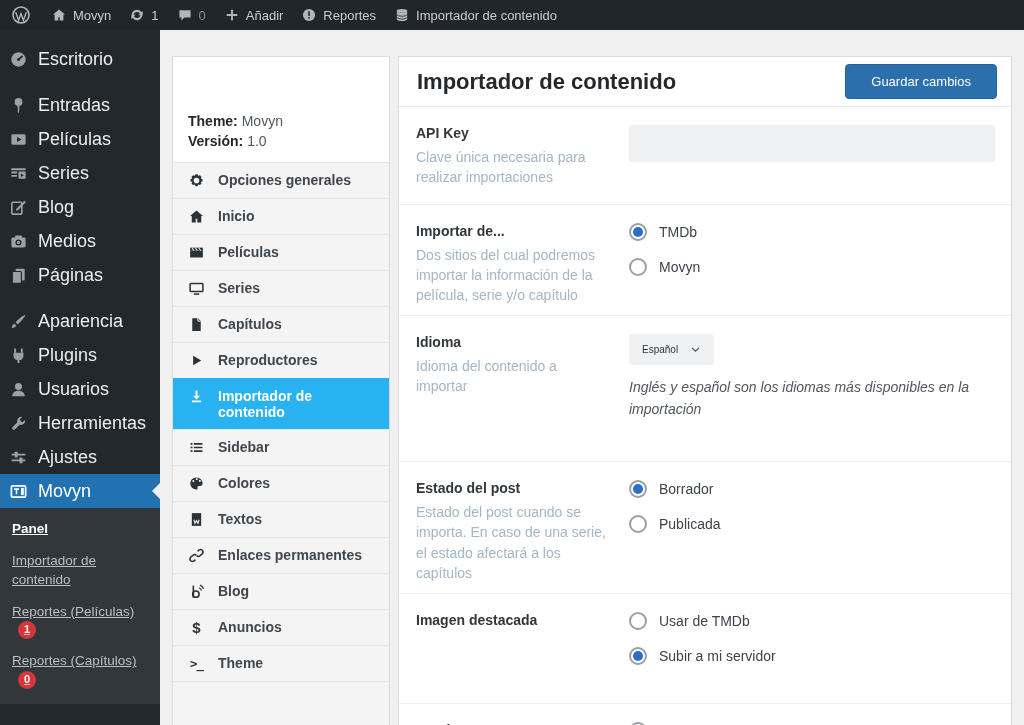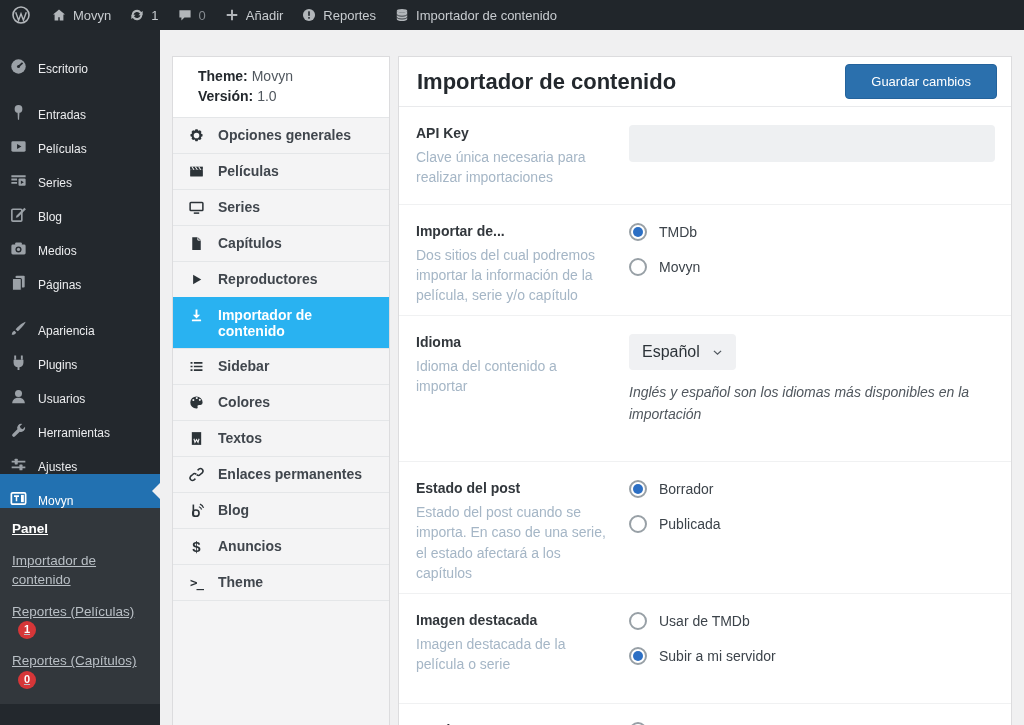--- a/index.html
+++ b/index.html
@@ -24,43 +24,43 @@
   .ab-item .ic { width:16px; height:16px; color:#b2b6ba; }
   .ab-logo { padding:0 11px; }
   .ab-logo .ic { width:20px; height:20px; }
   .count.dim { color:#868b90; }
 
   
   .adminmenu {
     position:absolute; left:0; top:30px; bottom:0; width:160px;
     background:#23282d; display:flex; flex-direction:column; z-index:20;
   }
-  .mi { display:flex; align-items:flex-end; gap:10px; height:34px; padding:0 8px 0 9px;
-        color:#ecedef; font-size:12px; cursor:pointer; position:relative; flex:none; }
+  .mi { display:flex; align-items:center; gap:10px; height:34px; padding:0 8px 0 9px;
+        color:#ecedef; font-size:18px; cursor:pointer; position:relative; flex:none; }
   .mi .ic { color:#9ba1a7; width:19px; height:19px; }
   .mi.gap-top { margin-top:12px; }
   .mi.active { background:#2271b1; color:#fff; }
   .mi.active .ic { color:#fff; }
   .notch { position:absolute; right:0; top:50%; margin-top:-8px; width:0; height:0;
            border:8px solid transparent; border-right-color:#f0f0f1; }
   .submenu { background:#32373c; padding:5px 0 9px; flex:none; }
   .smi { display:flex; align-items:center; padding:6px 12px; font-size:13.5px; color:#b9bfc5;
          line-height:1.45; cursor:pointer; flex-wrap:wrap;text-decoration:underline; }
   .smi.current { color:#fff; font-weight:700; }
   .badge { min-width:18px; height:18px; border-radius:50%; background:#d63638; color:#fff;
            font-size:11px; font-weight:700; display:inline-flex; align-items:center;
            justify-content:center; margin-left:6px; }
 
   
   .themepanel {
     position:absolute; left:172px; top:56px; width:218px; bottom:0;
     background:#fff; border:1px solid #dcdcde; border-bottom:none;
     display:flex; flex-direction:column; z-index:10;
   }
-  .tp-head { padding:9px 25px 10px; font-size:14px; line-height:1.45; color:#50575e; background:#fff; }
+  .tp-head { padding:9px 15px 10px; font-size:14px; line-height:1.45; color:#50575e; background:#fff;margin-top:45px; }
   .tp-head b { color:#23282d; }
   .ti { display:flex; align-items:flex-start; gap:13px; padding:9px 15px; background:#f4f4f5;
         border-top:1px solid #e4e6e8; font-size:14px; font-weight:600; color:#40464d;
         cursor:pointer; flex:none; }
   .ti .ic { color:#2c3338; width:17px; height:17px; }
   .ti.active { background:#29b2f1; border-top-color:#29b2f1; color:#fff; }
   .ti.active .ic { color:#fff; }
   .ti-filler { flex:1; background:#f4f4f5; border-top:1px solid #e4e6e8; }
   .dollar-glyph { font-size:15px; font-weight:600; }
   .term-glyph { font-family:"DejaVu Sans Mono", monospace; font-weight:700; font-size:12.5px; letter-spacing:-1px; }
@@ -88,21 +88,21 @@
   .txt { width:366px; height:37px; background:#eef0f2; border:0; border-radius:4px;
          padding:0 10px; font-size:14px; color:#2c3338; outline:none;
          font-family:"Liberation Sans", sans-serif; }
   .opt { display:flex; align-items:center; gap:12px; font-size:14px; color:#3c434a;
          margin-bottom:17px; cursor:pointer; }
   .radio { width:18px; height:18px; border:2px solid #98a0a6; border-radius:50%;
            background:#fff; flex:none; }
   .radio.checked::after { content:""; display:block; width:10px; height:10px; margin:2px;
                           border-radius:50%; background:#2c6fc4; }
   .select { display:inline-flex; align-items:center; gap:11px; background:#f0f1f3;
-            border-radius:4px; padding:9px 12px 9px 13px; font-size:16px; color:#2c3338;
+            border-radius:4px; padding:9px 12px 9px 13px; font-size:10px; color:#2c3338;
             cursor:pointer; }
   .select .ic { width:13px; height:13px; color:#50575e; }
   .fnote { font-style:italic; color:#50575e; font-size:14px; line-height:1.55;
            margin-top:12px; max-width:365px; }
 </style>
 </head>
 <body>
 
 <div class="adminbar">
   <div class="ab-item ab-logo">
@@ -316,20 +316,28 @@
     <div><b>Theme:</b> <span>Movyn</span></div>
     <div><b>Versión:</b> <span>1.0</span></div>
   </div>
   <div class="ti">
     <span class="ic">
       <svg viewBox="0 0 20 20">
           <path fill="currentColor" fill-rule="evenodd" d="M11.2 2.5l.9 1.9 2-.6 1.7 1.7-.6 2 1.9.9v2.4l-1.9.9.6 2-1.7 1.7-2-.6-.9 1.9H8.8l-.9-1.9-2 .6-1.7-1.7.6-2-1.9-.9V8.4l1.9-.9-.6-2 1.7-1.7 2 .6.9-1.9zM10 6.7a3.3 3.3 0 1 0 0 6.6 3.3 3.3 0 0 0 0-6.6z"></path>
         </svg>
     </span>
     <span>Opciones generales</span>
+  </div>
+  <div class="ti">
+    <span class="ic">
+      <svg viewBox="0 0 20 20">
+          <path fill="currentColor" d="M10 2.8l7.6 6.7h-2V17h-4.7v-4.3H9.1V17H4.4V9.5h-2z"></path>
+        </svg>
+    </span>
+    <span>Inicio</span>
   </div>
   <div class="ti">
     <span class="ic">
       <svg viewBox="0 0 20 20">
           <path fill="currentColor" d="M2.5 4.3h15V8h-15z"></path>
           <rect x="2.5" y="8" width="15" height="8" rx="1" fill="currentColor"></rect>
           <path d="M4.6 4.3L7 8M8.6 4.3L11 8M12.6 4.3L15 8" stroke="#f4f4f5" stroke-width="1.2" fill="none"></path>
         </svg>
     </span>
     <span>Películas</span>
@@ -493,21 +501,20 @@
         <label class="opt">
           <span class="radio"></span>
           <span>Publicada</span>
         </label>
       </div>
     </div>
 
     <div class="row r-image">
       <div class="fl">
         <div class="flabel">Imagen destacada</div>
-        <div class="fdesc">Imagen destacada de la película o serie</div>
       </div>
       <div class="fc">
         <label class="opt">
           <span class="radio"></span>
           <span>Usar de TMDb</span>
         </label>
         <label class="opt">
           <span class="radio checked"></span>
           <span>Subir a mi servidor</span>
         </label>

